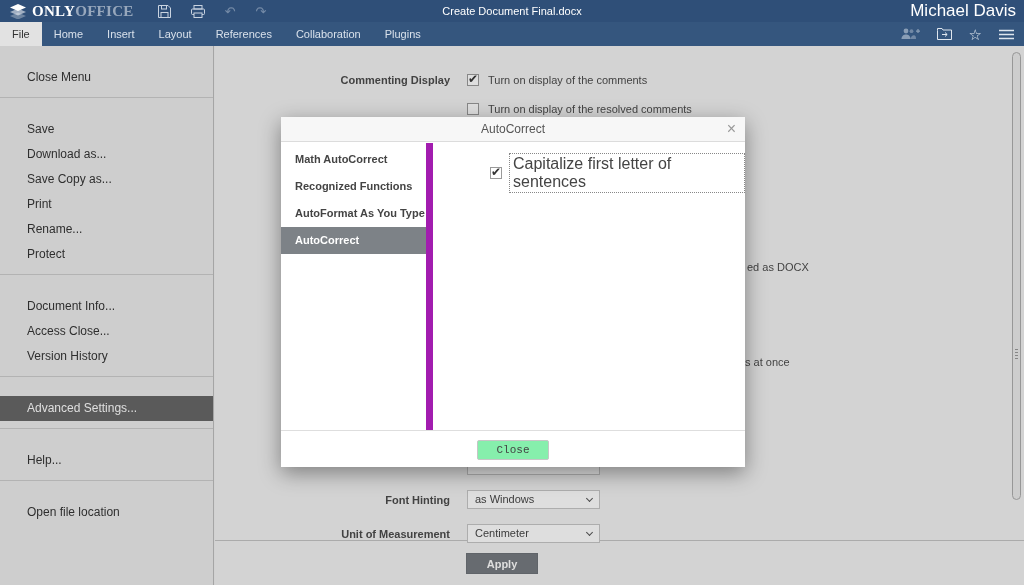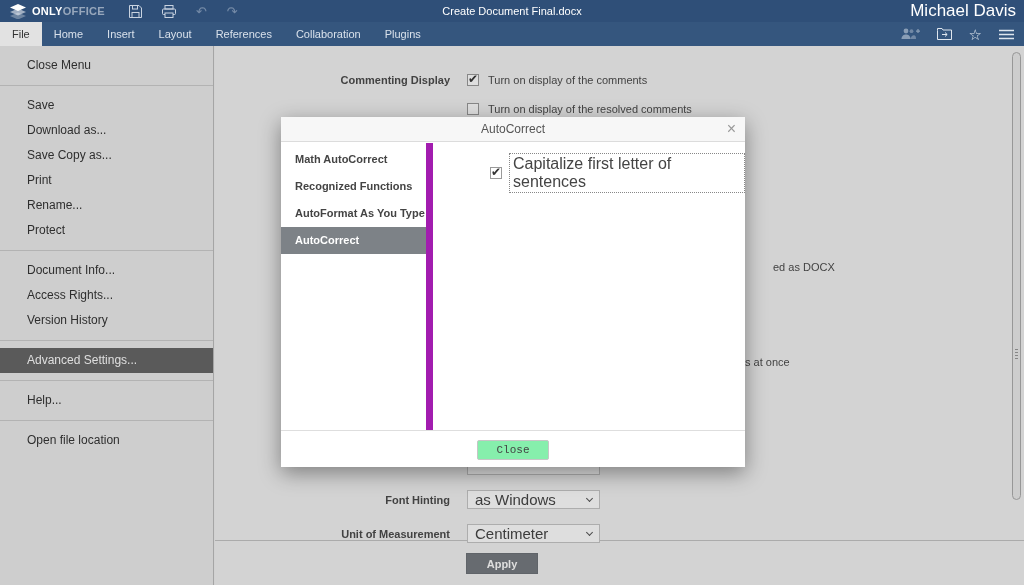--- a/index.html
+++ b/index.html
@@ -3,21 +3,21 @@
 <meta charset="utf-8">
 <style>
   * { box-sizing: border-box; margin: 0; padding: 0; }
   html,body { width:1024px; height:585px; overflow:hidden; }
   body { font-family:"Liberation Sans", sans-serif; font-size:11px; }
   .app { position:relative; width:1024px; height:585px; background:#f0f0f0; overflow:hidden; }
 
   
   .titlebar { position:relative; height:22px; background:#2f4f78; display:flex; align-items:center; }
   .logo { display:flex; align-items:center; gap:6px; margin-left:10px; z-index:2; }
-  .brand { font-size:11px; font-weight:bold; color:#fff; letter-spacing:.3px; white-space:nowrap; }
+  .brand { font-size:15px; font-weight:bold; color:#fff; letter-spacing:.3px; white-space:nowrap;font-family:Liberation Serif, serif; }
   .brand .office { color:rgba(255,255,255,.5); }
   .tb-icons { display:flex; align-items:center; gap:20px; margin-left:24px; z-index:2; }
   .tb-icon { color:#c9d3e0; display:flex; align-items:center; cursor:pointer; }
   .tb-icon.dim { opacity:.45; }
   .arrow-glyph { font-size:13px; line-height:13px; color:#c9d3e0; }
   .doc-title { position:absolute; left:0; right:0; text-align:center; color:#fff; font-size:11px; pointer-events:none; }
   .user-name { position:absolute; right:8px; color:#fff; font-size:17px; cursor:pointer; }
 
   
   .tabbar { position:relative; height:24px; background:#35567e; display:flex; }
@@ -27,33 +27,33 @@
   .tab-icon { display:flex; align-items:center; cursor:pointer; color:#dfe6ee; }
   .tab-icon.dim { opacity:.5; }
   .star-glyph { font-size:15px; line-height:15px; }
 
   
   .workspace { position:absolute; top:46px; left:0; right:0; bottom:0; }
   .dim-overlay { position:absolute; inset:0; background:rgba(20,20,20,.14); z-index:5; }
 
   
   .sidebar { position:absolute; top:0; left:0; bottom:0; width:214px; background:#ededed; border-right:1px solid #bdbdbd; color:#333; font-size:12px; }
-  .menu-group { border-bottom:1px solid #cdcdcd; padding:7px 0; }
+  .menu-group { border-bottom:1px solid #cdcdcd; padding:7px 0;margin-top:12px; }
   .menu-group:last-child { border-bottom:none; }
   .menu-item { height:25px; line-height:25px; padding-left:27px; cursor:pointer; white-space:nowrap; }
   .menu-item.selected { background:#666; color:#fff; }
 
   
   .settings { position:absolute; left:215px; top:0; right:0; bottom:0; background:#f3f3f3; color:#4a4a4a; }
   .row-label { position:absolute; left:0; width:235px; text-align:right; font-weight:bold; font-size:11px; line-height:13px; }
   .check-row { position:absolute; left:252px; display:flex; align-items:center; gap:9px; font-size:11px; }
   .cb { width:12px; height:12px; background:#fff; border:1px solid #9a9a9a; position:relative; display:inline-block; flex:none; }
   .cb i { font-style:normal; position:absolute; left:0; top:-3px; font-size:12px; color:#333; }
   .partial-text { position:absolute; font-size:11px; white-space:nowrap; }
-  .dd { position:absolute; width:133px; height:19px; background:#fff; border:1px solid #c6c6c6; line-height:17px; padding-left:7px; font-size:15px; color:#444; cursor:pointer; z-index:1; }
+  .dd { position:absolute; width:133px; height:19px; background:#fff; border:1px solid #c6c6c6; line-height:17px; padding-left:7px; font-size:11px; color:#444; cursor:pointer; z-index:1; }
   .dd .chev { position:absolute; right:7px; top:5px; width:5px; height:5px; border-right:1px solid #555; border-bottom:1px solid #555; transform:rotate(45deg); }
   .dd.cut { height:22px; }
   .settings-divider { position:absolute; left:0; right:0; top:494px; border-top:1px solid #c4c4c4; }
   .apply-btn { position:absolute; left:251px; top:507px; width:72px; height:21px; background:#757a7f; border:1px solid #6d7277; color:#fff; font-weight:bold; font-size:11px; cursor:pointer; font-family:"Liberation Sans",sans-serif; }
   .scrollbar { position:absolute; right:3px; top:6px; width:9px; height:448px; border:1px solid #adadad; border-radius:5px; background:#ececec; cursor:pointer; }
   .scroll-grip { position:absolute; left:2px; top:296px; width:3px; height:11px;
     background:repeating-linear-gradient(to bottom, #999 0 1px, transparent 1px 3px); }
 
   
   .dialog { position:absolute; left:281px; top:71px; width:464px; height:350px; background:#fff; box-shadow:0 6px 20px rgba(0,0,0,.4); z-index:10; }
@@ -155,21 +155,21 @@
       <div class="menu-group">
         <div class="menu-item">Save</div>
         <div class="menu-item">Download as...</div>
         <div class="menu-item">Save Copy as...</div>
         <div class="menu-item">Print</div>
         <div class="menu-item">Rename...</div>
         <div class="menu-item">Protect</div>
       </div>
       <div class="menu-group">
         <div class="menu-item">Document Info...</div>
-        <div class="menu-item">Access Rights...</div>
+        <div class="menu-item">Access Close...</div>
         <div class="menu-item">Version History</div>
       </div>
       <div class="menu-group">
         <div class="menu-item selected">Advanced Settings...</div>
       </div>
       <div class="menu-group">
         <div class="menu-item">Help...</div>
       </div>
       <div class="menu-group">
         <div class="menu-item">Open file location</div>
@@ -184,21 +184,21 @@
             <i>✔</i>
           </span>
         <span>Turn on display of the comments</span>
       </div>
 
       <div class="check-row" style="top:57px;">
         <span class="cb"></span>
         <span>Turn on display of the resolved comments</span>
       </div>
 
-      <div class="partial-text" style="left:532px; top:215px;margin-left:26px;">ed as DOCX</div>
+      <div class="partial-text" style="left:532px; top:215px;">ed as DOCX</div>
       <div class="partial-text" style="left:530px; top:310px;">s at once</div>
 
       <div class="dd cut" style="left:252px; top:407px;"></div>
 
       <div class="row-label" style="top:448px;">Font Hinting</div>
       <div class="dd" style="left:252px; top:444px;">
         <span>as Windows</span>
         <span class="chev"></span>
       </div>
 

